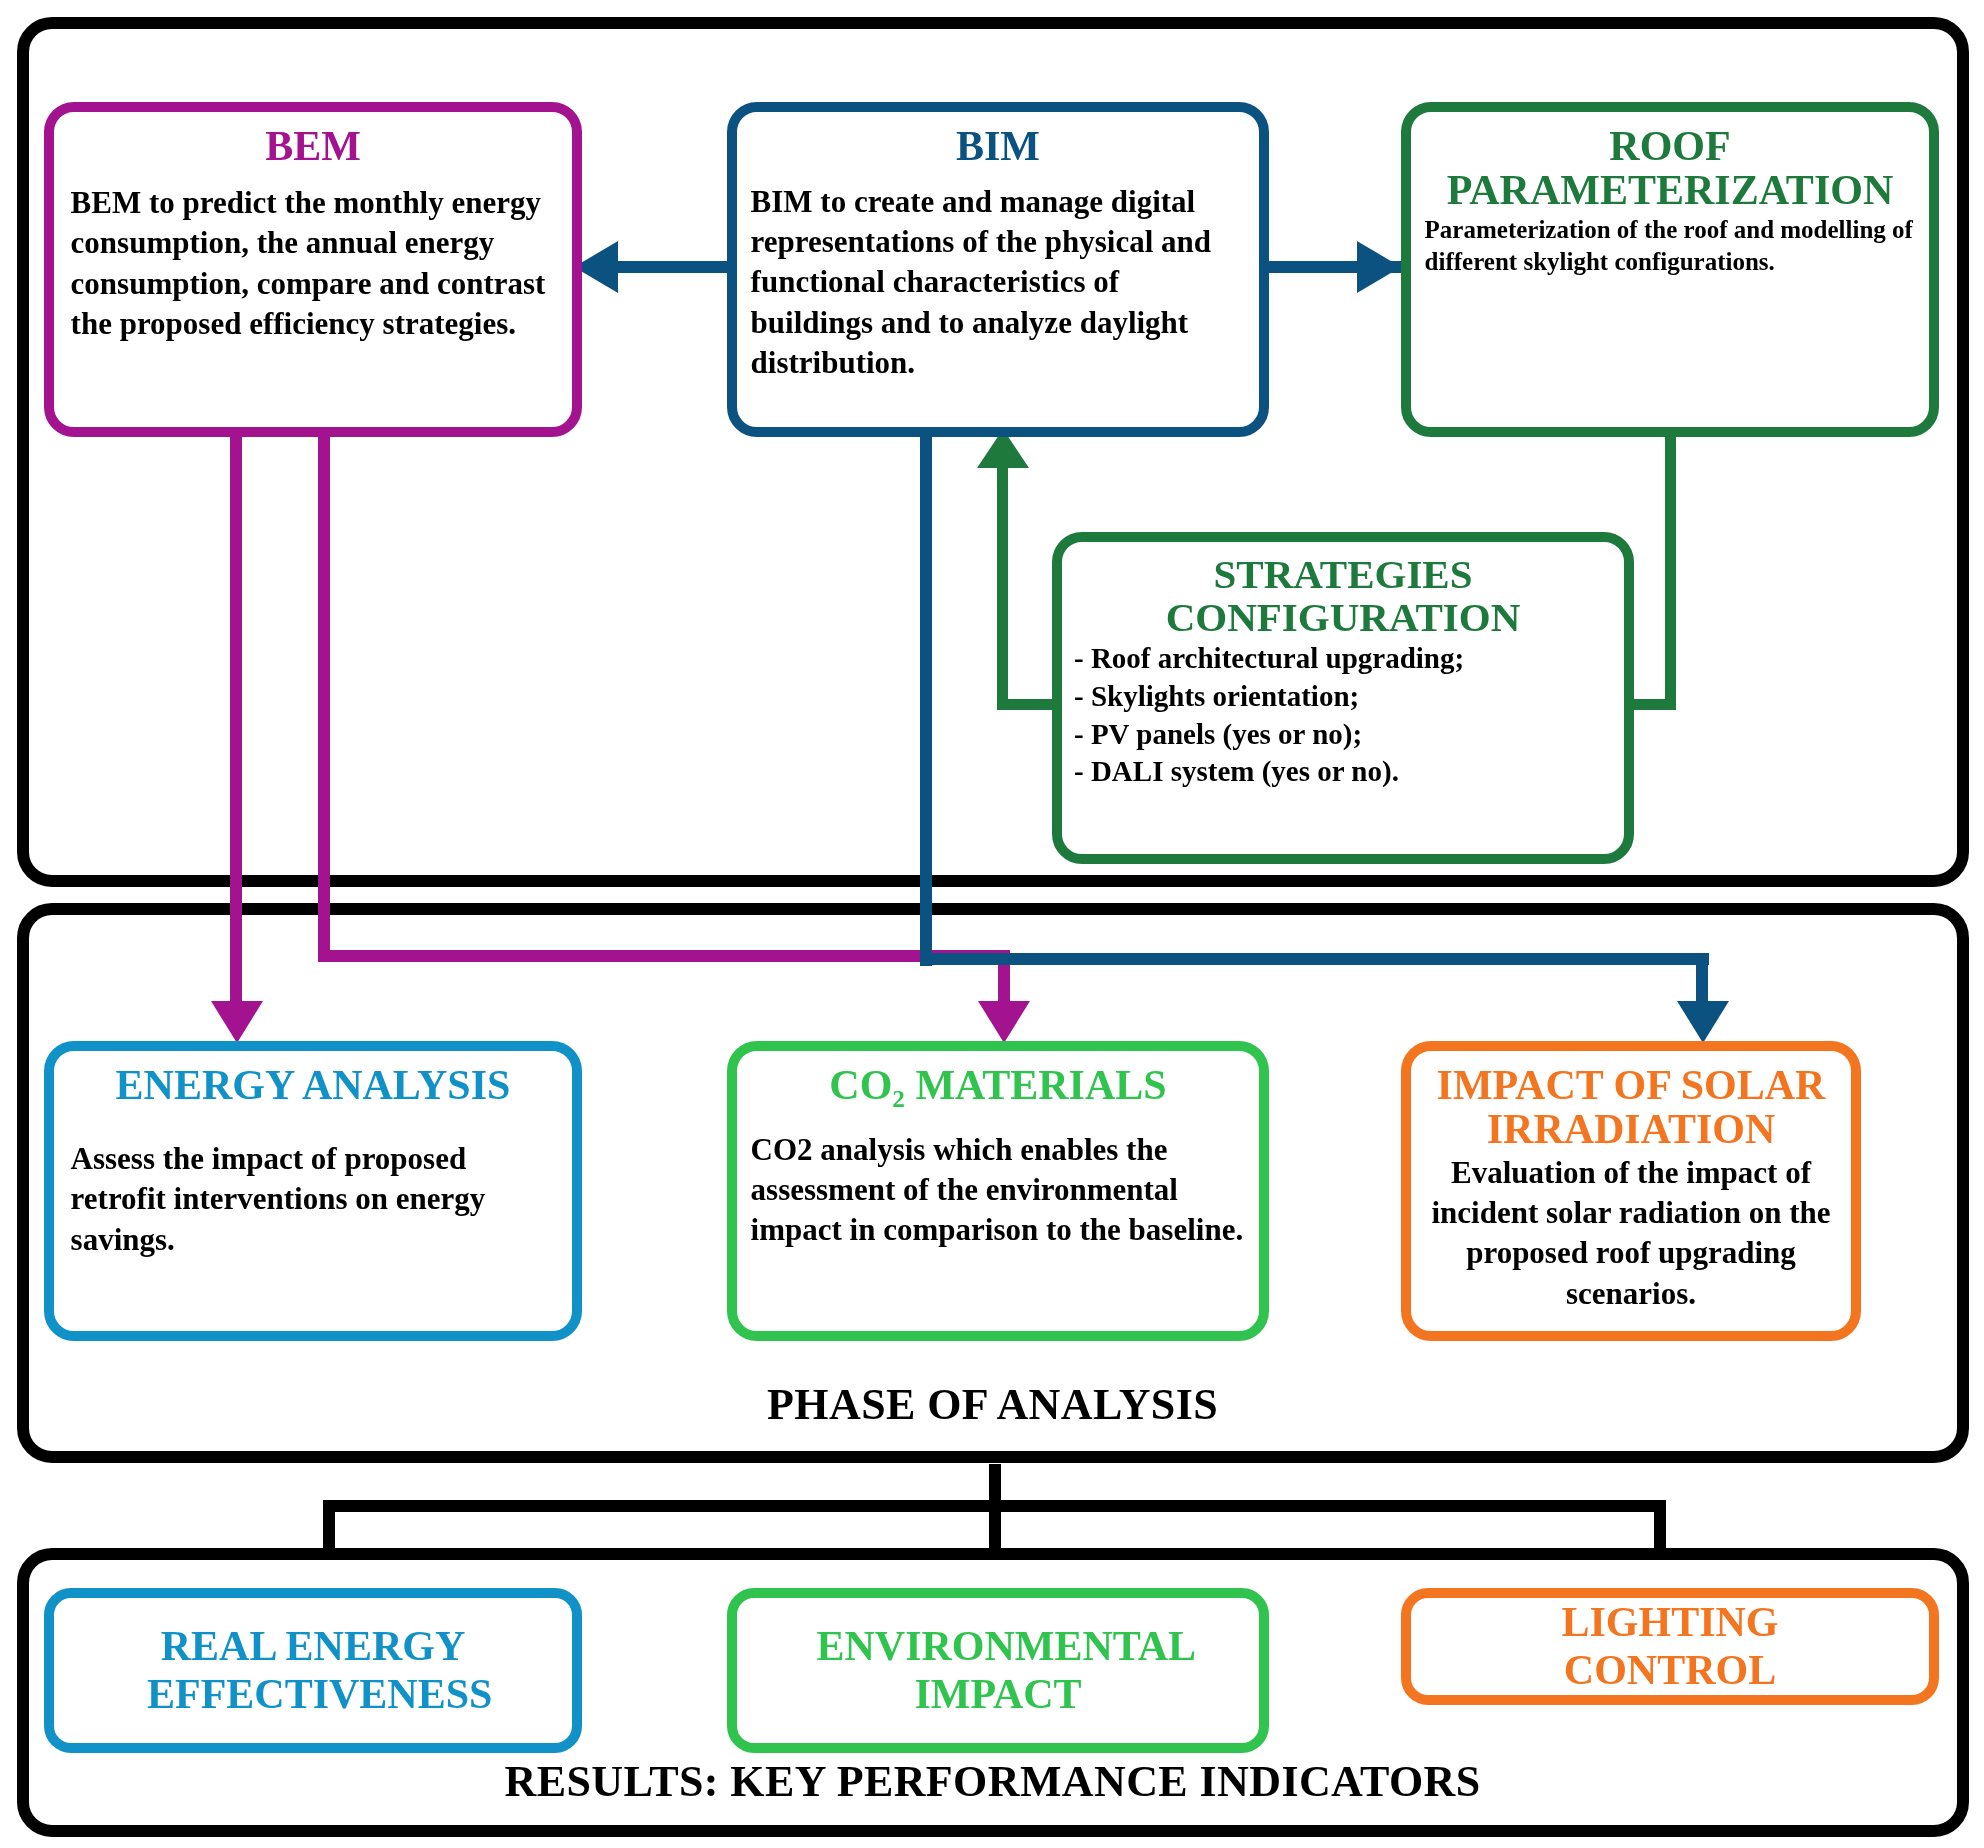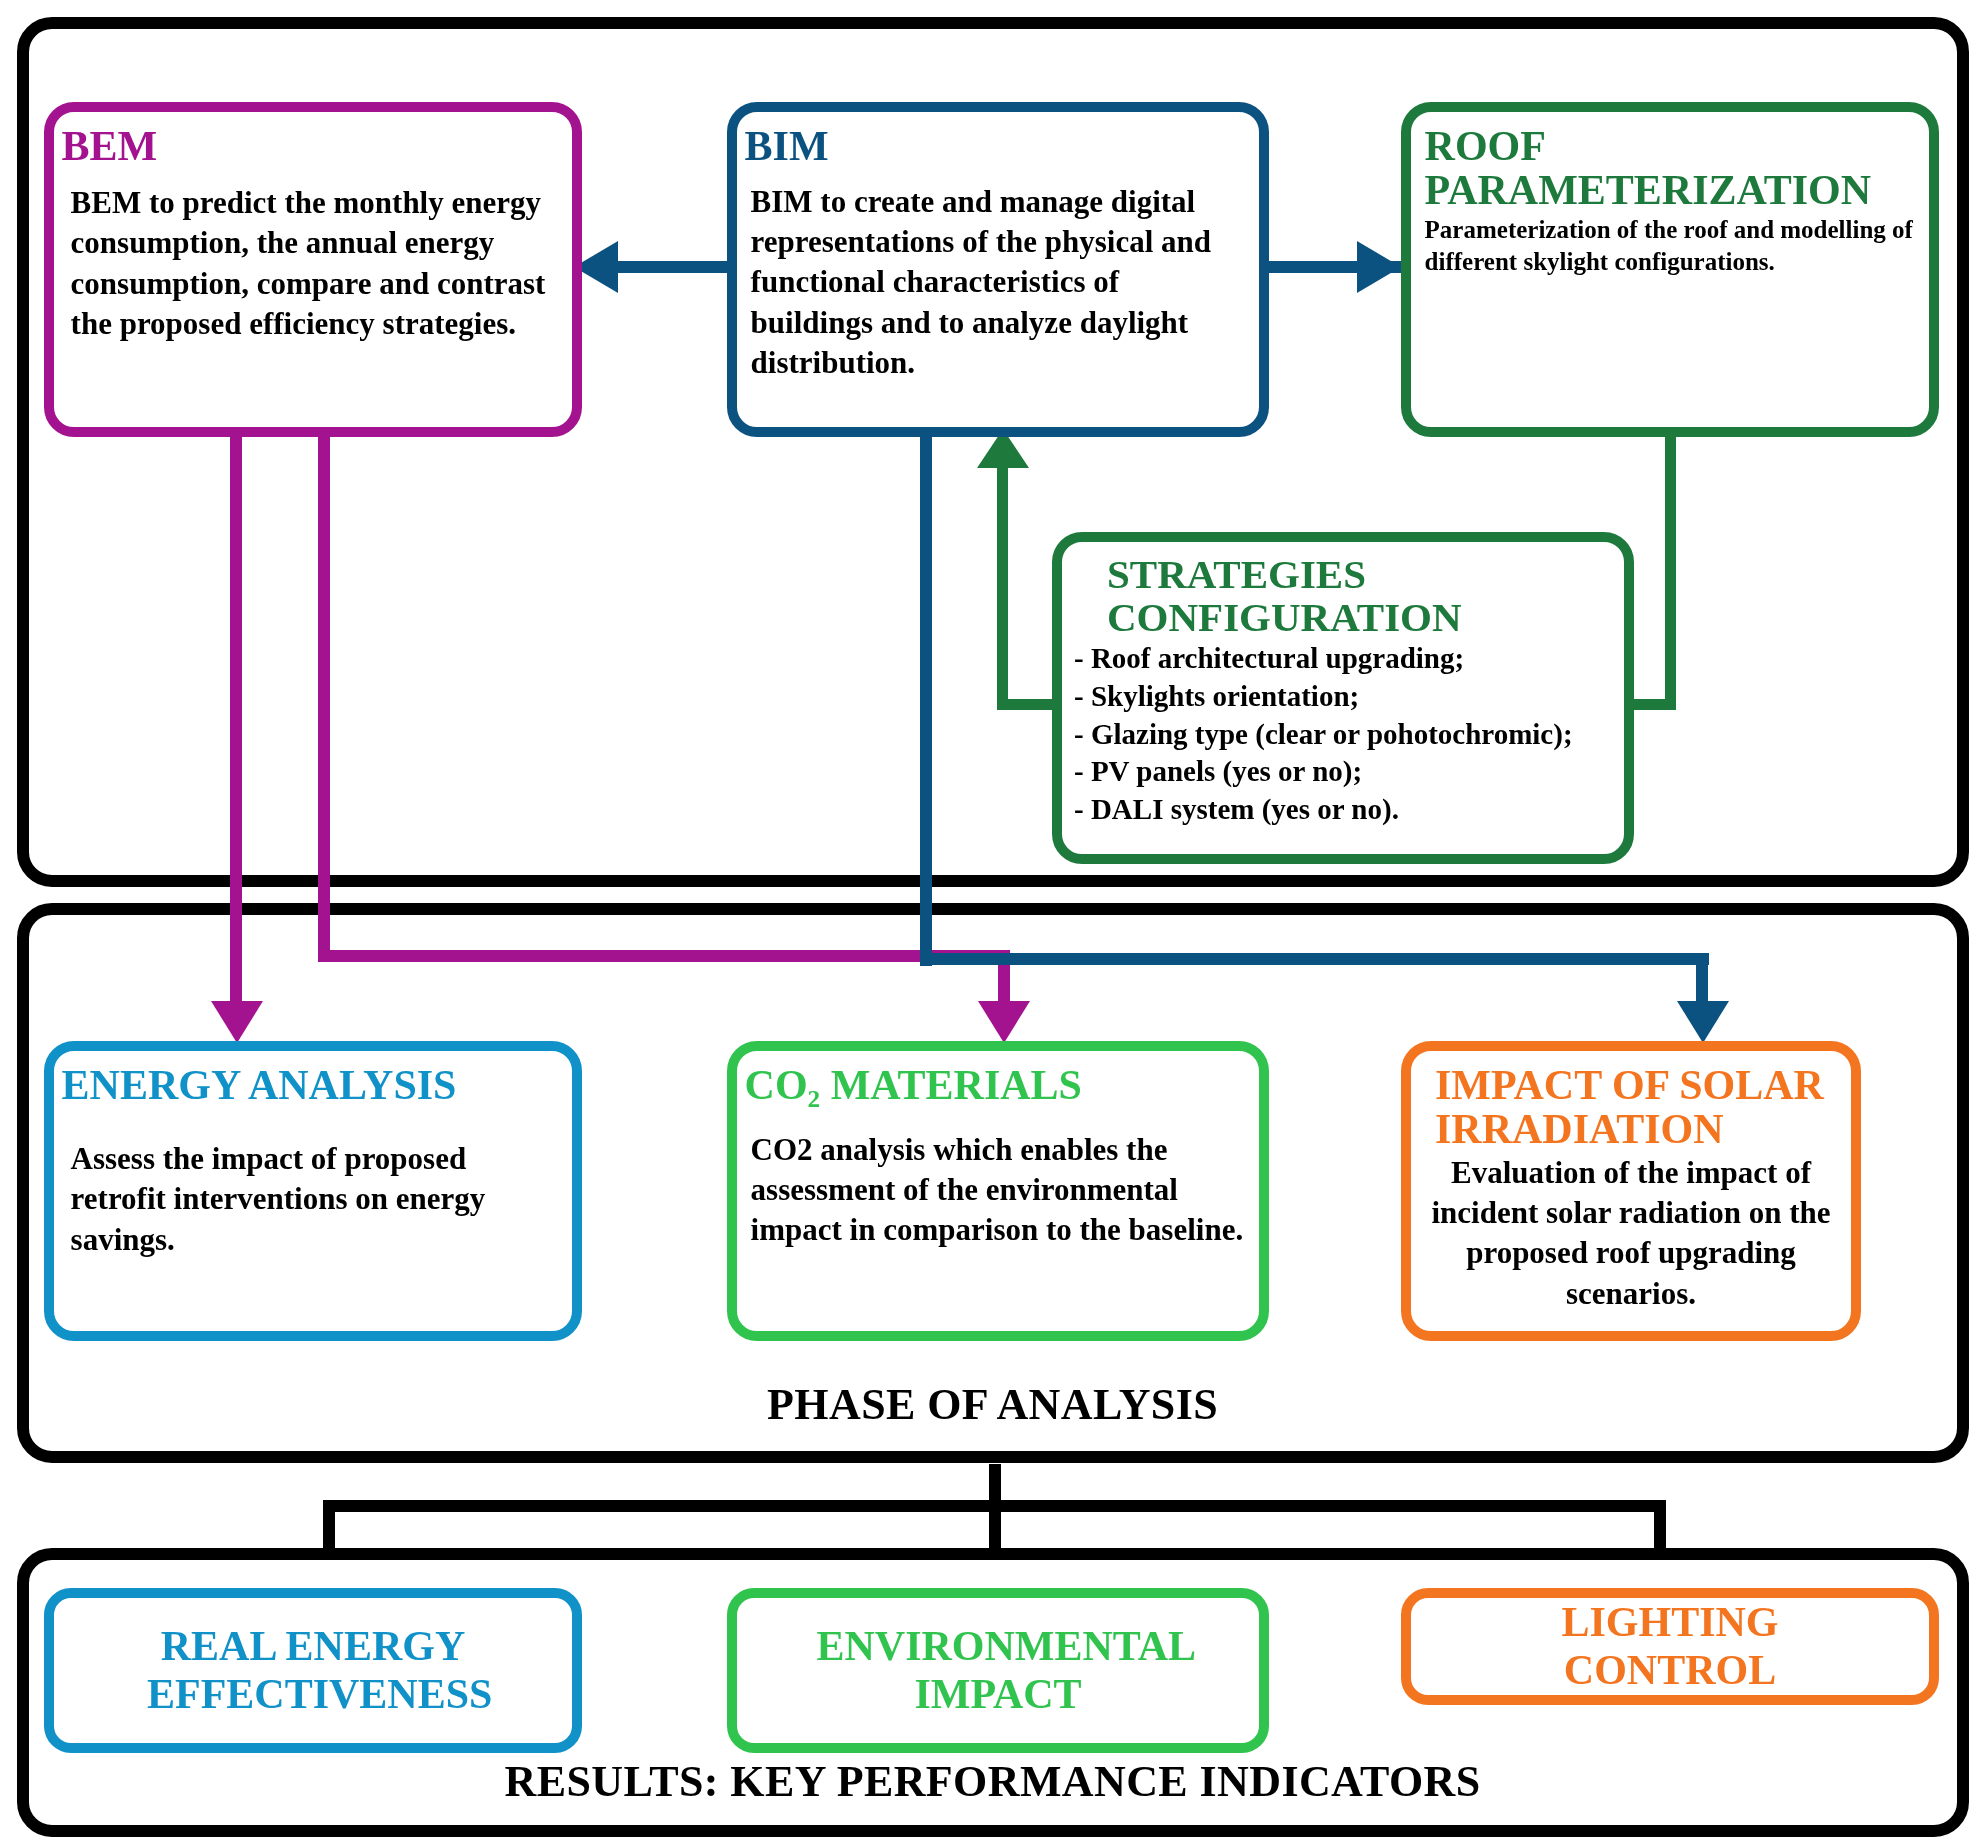--- a/index.html
+++ b/index.html
@@ -27,21 +27,21 @@
   
   .card{
     position:absolute;
     box-sizing:border-box;
     border-radius:30px;
     background:#ffffff;
     border-style:solid;
     z-index:6;
   }
   .card-title{
-    text-align:left;
+    text-align:center;
     font-weight:bold;
     line-height:1.05;
     margin:12px 7.6px 4.5px 7.6px;
   }
   .card-body{
     color:#000;
     font-weight:bold;
     line-height:1.30;
     margin:0 16.6px;
     text-align:left;
@@ -102,21 +102,20 @@
   <div class="card" style="left:1401px; top:102px; width:538px; height:335px; border-width:10.6px; border-color:#1D7A3C;">
     <div class="card-title" style="color:#1D7A3C; font-size:42px; margin:12px 13.6px 1.5px 13.6px;">ROOF PARAMETERIZATION</div>
     <div class="card-body" style="font-size:25px; margin:0 13.6px;">Parameterization of the roof and modelling of different skylight configurations.</div>
   </div>
 
   <div class="card" style="left:1052px; top:532px; width:582px; height:332px; border-width:10.6px; border-color:#1D7A3C;">
     <div class="card-title" style="color:#1D7A3C; font-size:41px; margin:10.6px 45px 1.5px 45px;">STRATEGIES CONFIGURATION</div>
     <div class="card-list" style="font-size:29px;">
       <div>- Roof architectural upgrading;</div>
       <div>- Skylights orientation;</div>
-      <div>- Glazing type (clear or pohotochromic);</div>
       <div>- PV panels (yes or no);</div>
       <div>- DALI system (yes or no).</div>
     </div>
   </div>
 
   <div class="ln" style="left:597px; top:261px; width:132px; height:12px; background:#0C5280;"></div>
   <div class="arw arw-l" style="left:574px; top:241px; border-right:44px solid #0C5280;"></div>
 
   <div class="ln" style="left:1269px; top:261px; width:132px; height:12px; background:#0C5280;"></div>
   <div class="arw arw-r" style="left:1357px; top:241px; border-left:44px solid #0C5280;"></div>

